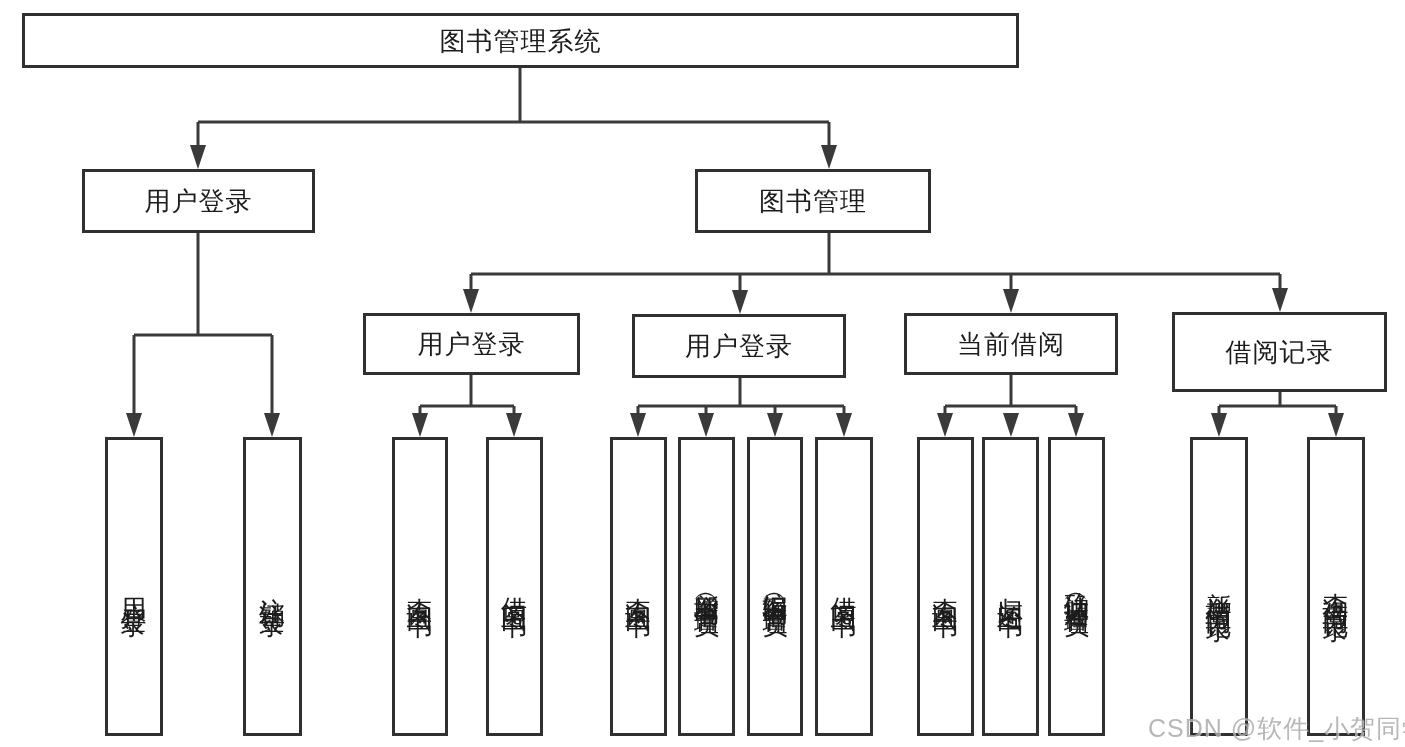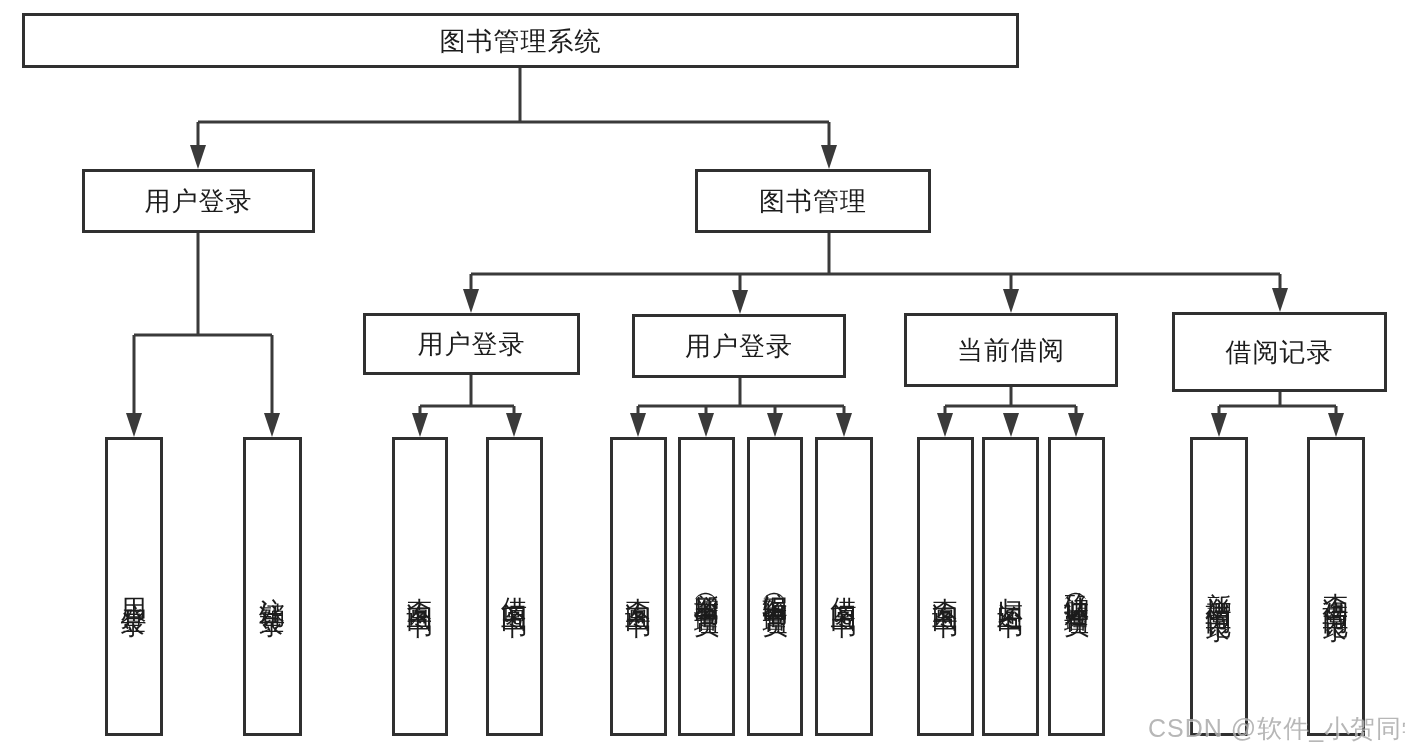--- a/index.html
+++ b/index.html
@@ -103,21 +103,21 @@
   <div class="node hnode" style="left:695px;top:169px;width:236px;height:64px;">
     <span>图书管理</span>
   </div>
 
   <div class="node hnode" style="left:363px;top:313px;width:217px;height:62px;">
     <span>用户登录</span>
   </div>
   <div class="node hnode" style="left:632px;top:314px;width:214px;height:64px;">
     <span>用户登录</span>
   </div>
-  <div class="node hnode" style="left:904px;top:313px;width:214px;height:74px;justify-content:center;">
+  <div class="node hnode" style="left:904px;top:313px;width:214px;height:62px;justify-content:center;">
     <span>当前借阅</span>
   </div>
   <div class="node hnode" style="left:1172px;top:312px;width:215px;height:80px;">
     <span>借阅记录</span>
   </div>
 
   <div class="node vnode" style="left:105px;top:437px;width:58px;height:299px;">
     <span class="vtext">用户登录</span>
   </div>
   <div class="node vnode" style="left:243px;top:437px;width:59px;height:299px;">

